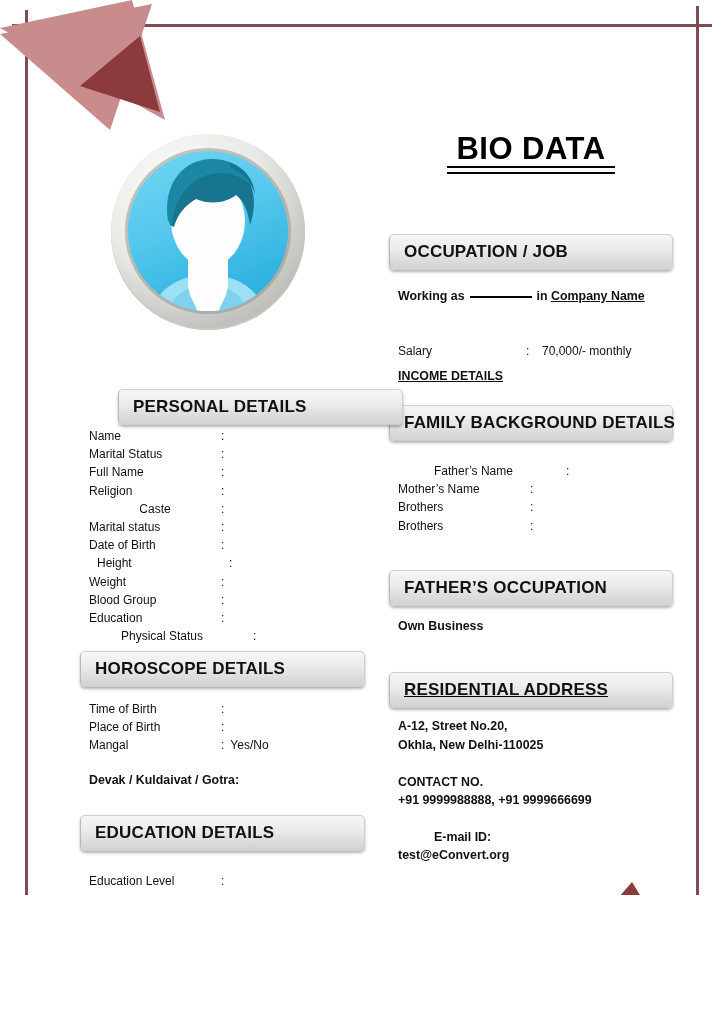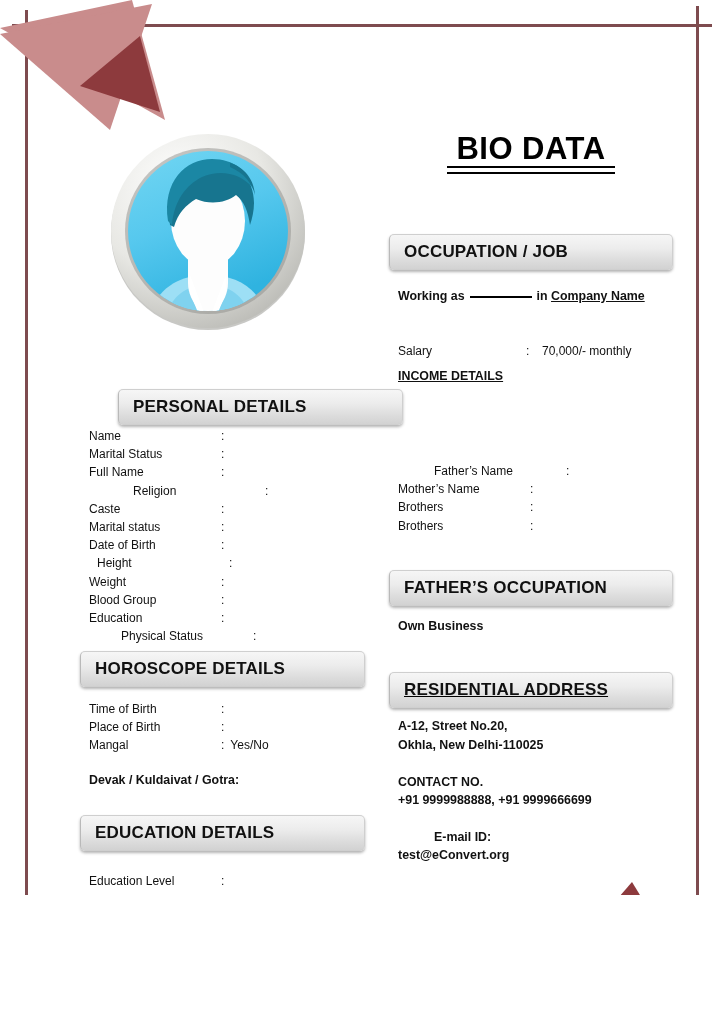--- a/index.html
+++ b/index.html
@@ -205,20 +205,23 @@
   <div class="txt u" style="left:398px; top:323px;margin-top:46px;">INCOME DETAILS</div>
 
   <div class="rows" style="left:398px; top:342px;">
     <div class="row">
       <span class="lbl" style="width:128px;">Salary</span>
       <span class="colon" style="width:10px;">:</span>
       <span class="val">70,000/- monthly</span>
     </div>
   </div>
 
+  <div class="sec-bar" style="left:389px; top:405px; width:284px;">
+    <span class="sec-title">FAMILY BACKGROUND DETAILS</span>
+  </div>
 
   <div class="rows" style="left:398px; top:462px;">
     <div class="row">
       <span class="lbl" style="width:132px;padding-left:36px;">Father’s Name</span>
       <span class="colon">:</span>
       <span class="val"></span>
     </div>
     <div class="row">
       <span class="lbl" style="width:132px;">Mother’s Name</span>
       <span class="colon">:</span>
@@ -268,26 +271,26 @@
       <span class="lbl" style="width:132px;">Marital Status</span>
       <span class="colon">:</span>
       <span class="val"></span>
     </div>
     <div class="row">
       <span class="lbl" style="width:132px;">Full Name</span>
       <span class="colon">:</span>
       <span class="val"></span>
     </div>
     <div class="row">
-      <span class="lbl" style="width:132px;margin-left:44px;">Religion</span>
-      <span class="colon">:</span>
-      <span class="val"></span>
-    </div>
-    <div class="row">
-      <span class="lbl" style="width:132px;">Caste</span>
+      <span class="lbl" style="width:132px;">Religion</span>
+      <span class="colon">:</span>
+      <span class="val"></span>
+    </div>
+    <div class="row">
+      <span class="lbl" style="width:132px;text-align:center;">Caste</span>
       <span class="colon">:</span>
       <span class="val"></span>
     </div>
     <div class="row">
       <span class="lbl" style="width:132px;">Marital status</span>
       <span class="colon">:</span>
       <span class="val"></span>
     </div>
     <div class="row">
       <span class="lbl" style="width:132px;">Date of Birth</span>

